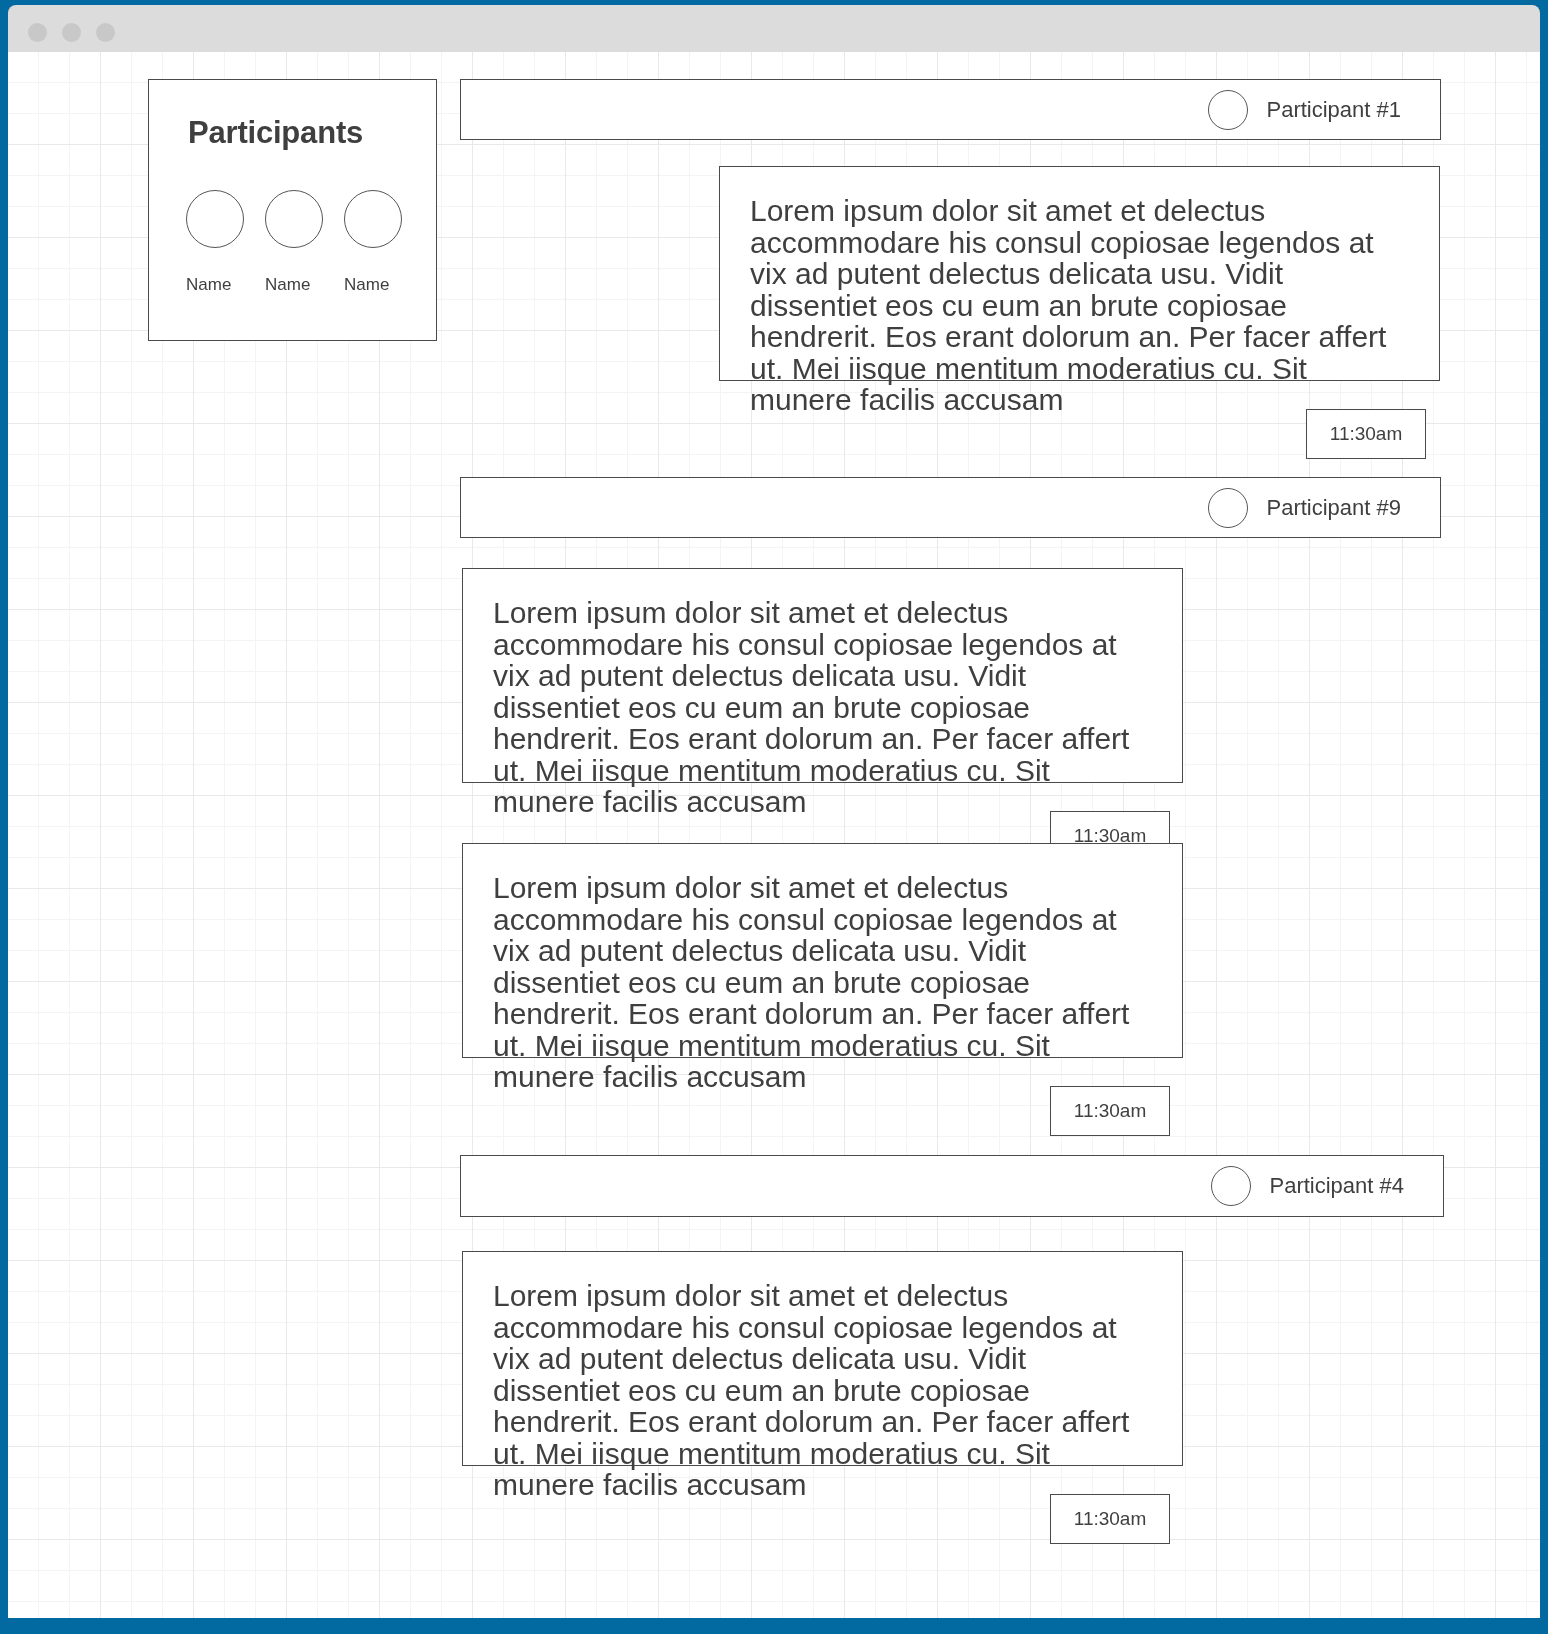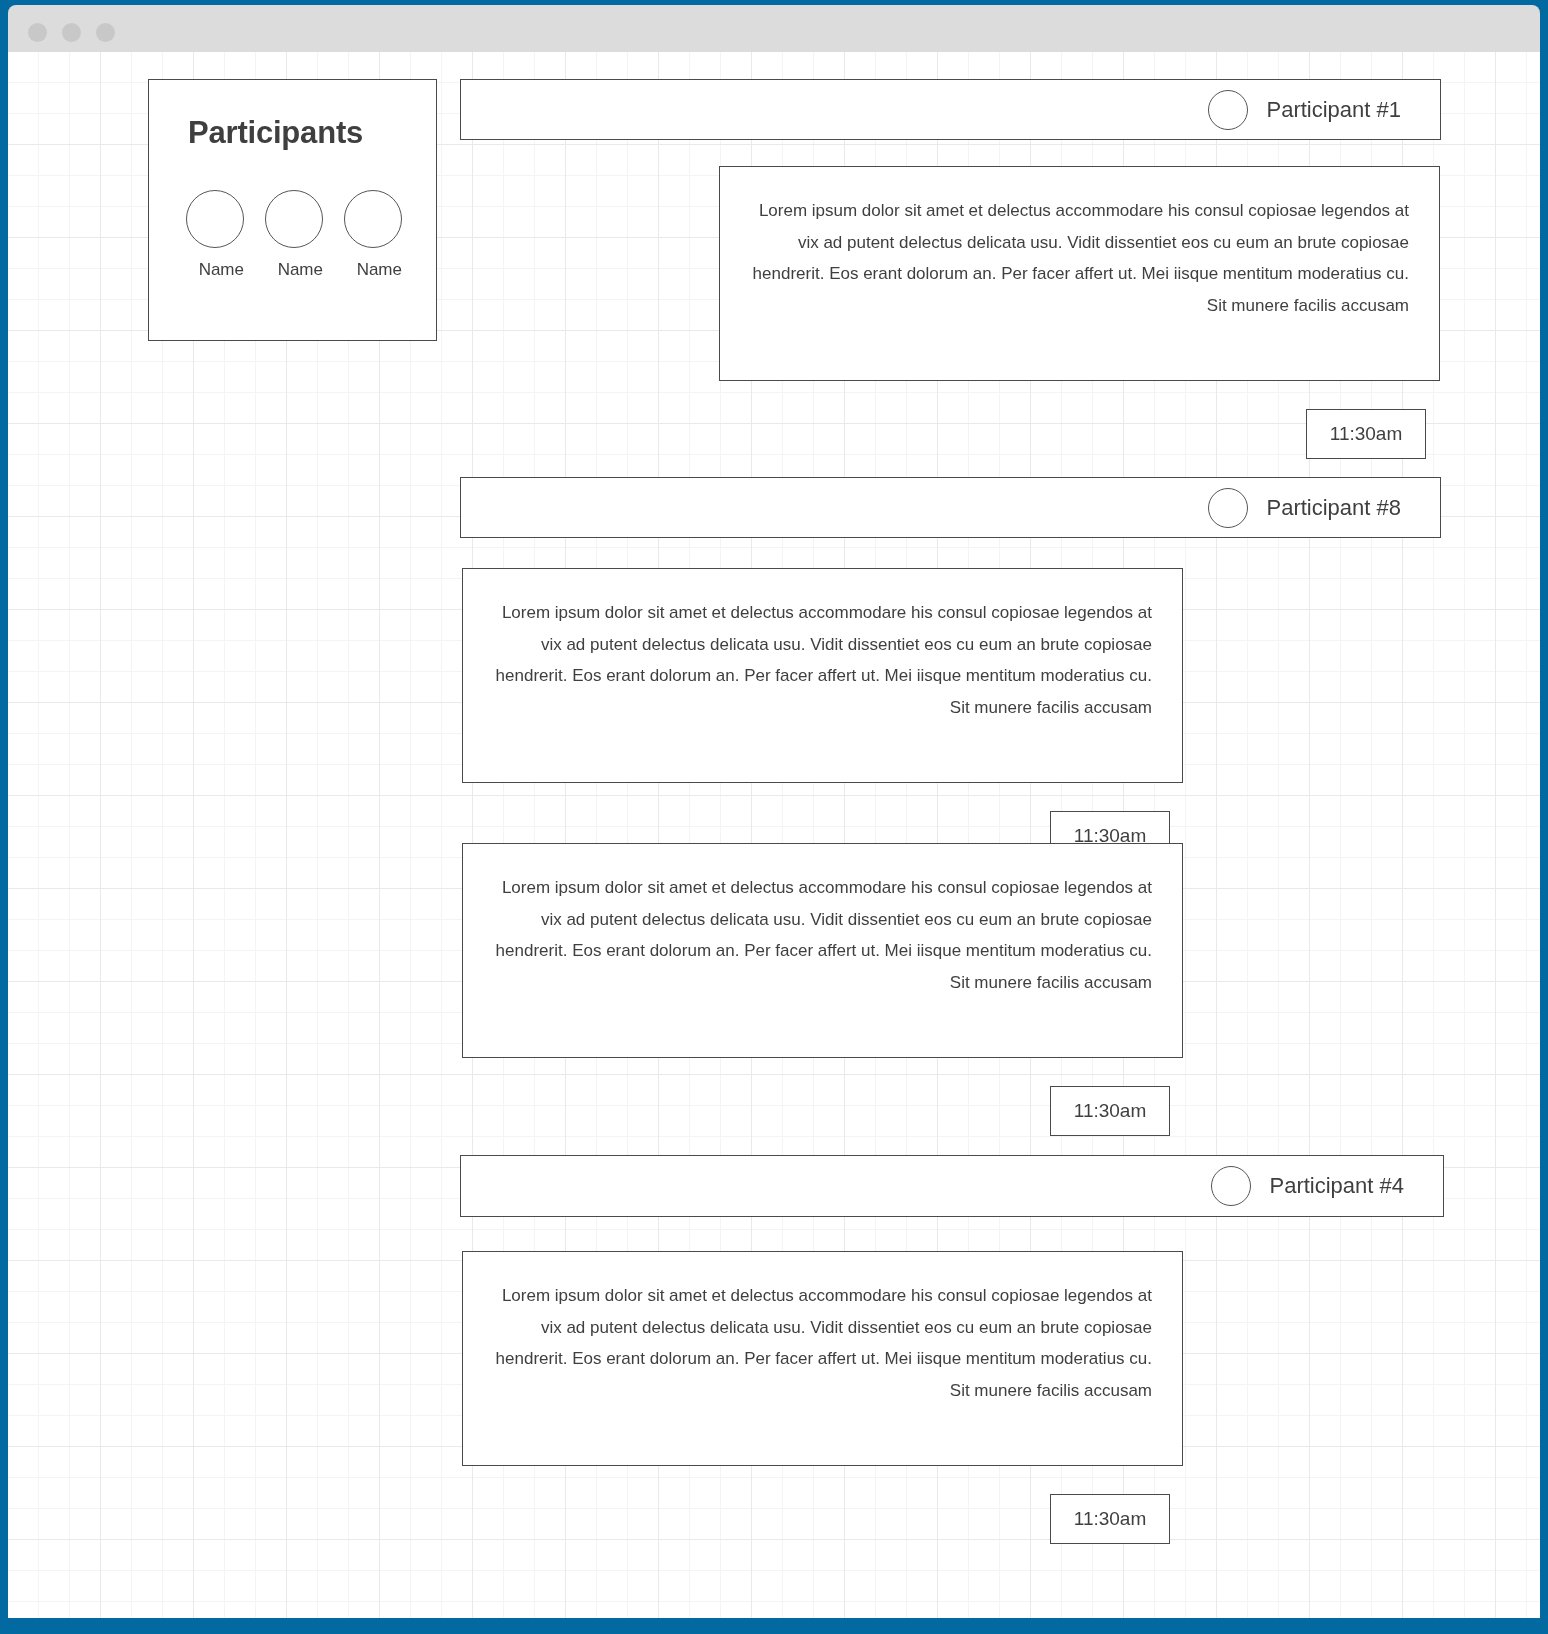--- a/index.html
+++ b/index.html
@@ -102,21 +102,22 @@
     position: absolute;
     left: 37px;
     top: 110px;
     display: flex;
     gap: 21px;
   }
   .participant-chip {
     width: 58px;
     display: flex;
     flex-direction: column;
-    align-items: flex-end;
+    align-items: flex-start;
+    gap: 15px;
   }
   .avatar-circle {
     width: 58px;
     height: 58px;
     border-radius: 50%;
     border: 1.4px solid #555555;
     background: #ffffff;
     box-sizing: border-box;
   }
   .participant-name {
@@ -148,24 +149,23 @@
   
   .p-header-1 { left: 452px; top: 27px;   width: 981px; height: 61px; }
   .p-header-2 { left: 452px; top: 425px;  width: 981px; height: 61px; }
   .p-header-3 { left: 452px; top: 1103px; width: 984px; height: 62px; }
 
   
   .bubble {
     padding: 28px 30px 0 30px;
   }
   .bubble-text {
-    font-size: 17px;
+    font-size: 30px;
     line-height: 31.5px;
     color: #3f3f3f;
-    text-align: right;
   }
   .bubble-1 { left: 711px; top: 114px;  width: 721px; height: 215px; }
   .bubble-2 { left: 454px; top: 516px;  width: 721px; height: 215px; }
   .bubble-3 { left: 454px; top: 791px;  width: 721px; height: 215px; }
   .bubble-4 { left: 454px; top: 1199px; width: 721px; height: 215px; }
 
   
   .timestamp {
     display: flex;
     align-items: center;
@@ -217,21 +217,21 @@
       <div class="p-header-label">Participant #1</div>
     </div>
 
     <div class="wbox bubble bubble-1">
       <div class="bubble-text">Lorem ipsum dolor sit amet et delectus accommodare his consul copiosae legendos at vix ad putent delectus delicata usu. Vidit dissentiet eos cu eum an brute copiosae hendrerit. Eos erant dolorum an. Per facer affert ut. Mei iisque mentitum moderatius cu. Sit munere facilis accusam</div>
     </div>
     <div class="wbox timestamp ts-1">11:30am</div>
 
     <div class="wbox p-header p-header-2">
       <div class="avatar-circle"></div>
-      <div class="p-header-label">Participant #8</div>
+      <div class="p-header-label">Participant #9</div>
     </div>
 
     <div class="wbox bubble bubble-2">
       <div class="bubble-text">Lorem ipsum dolor sit amet et delectus accommodare his consul copiosae legendos at vix ad putent delectus delicata usu. Vidit dissentiet eos cu eum an brute copiosae hendrerit. Eos erant dolorum an. Per facer affert ut. Mei iisque mentitum moderatius cu. Sit munere facilis accusam</div>
     </div>
     <div class="wbox timestamp ts-2">11:30am</div>
 
     <div class="wbox bubble bubble-3">
       <div class="bubble-text">Lorem ipsum dolor sit amet et delectus accommodare his consul copiosae legendos at vix ad putent delectus delicata usu. Vidit dissentiet eos cu eum an brute copiosae hendrerit. Eos erant dolorum an. Per facer affert ut. Mei iisque mentitum moderatius cu. Sit munere facilis accusam</div>
     </div>

